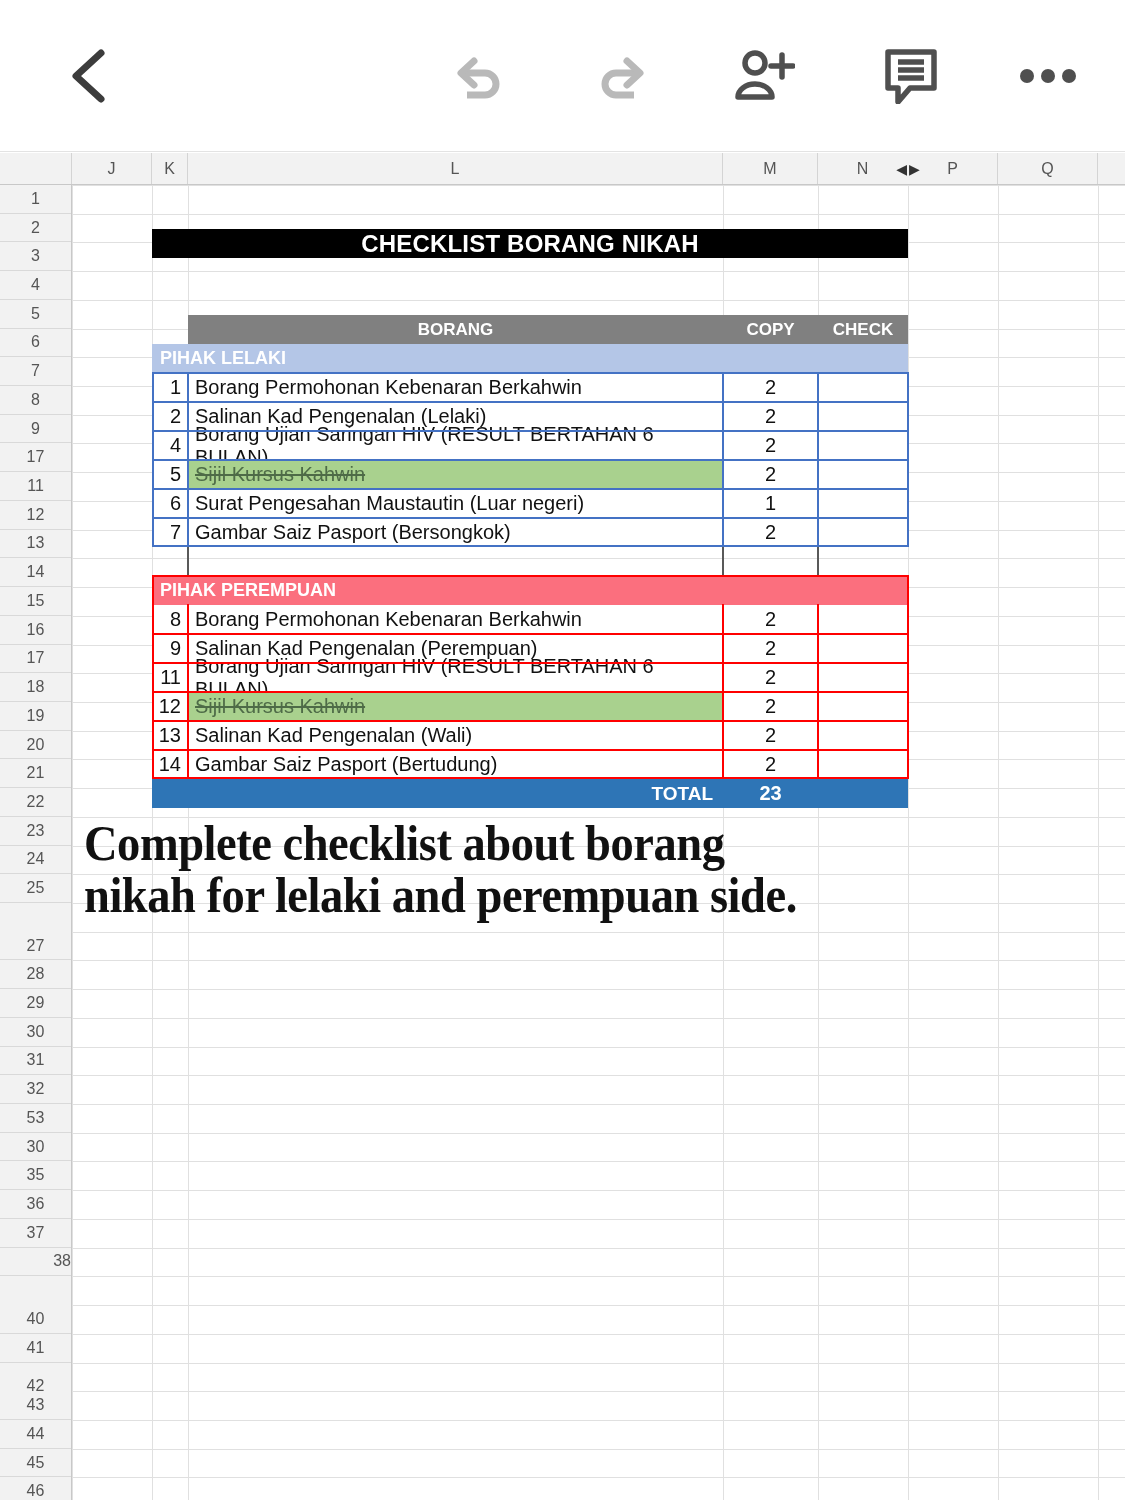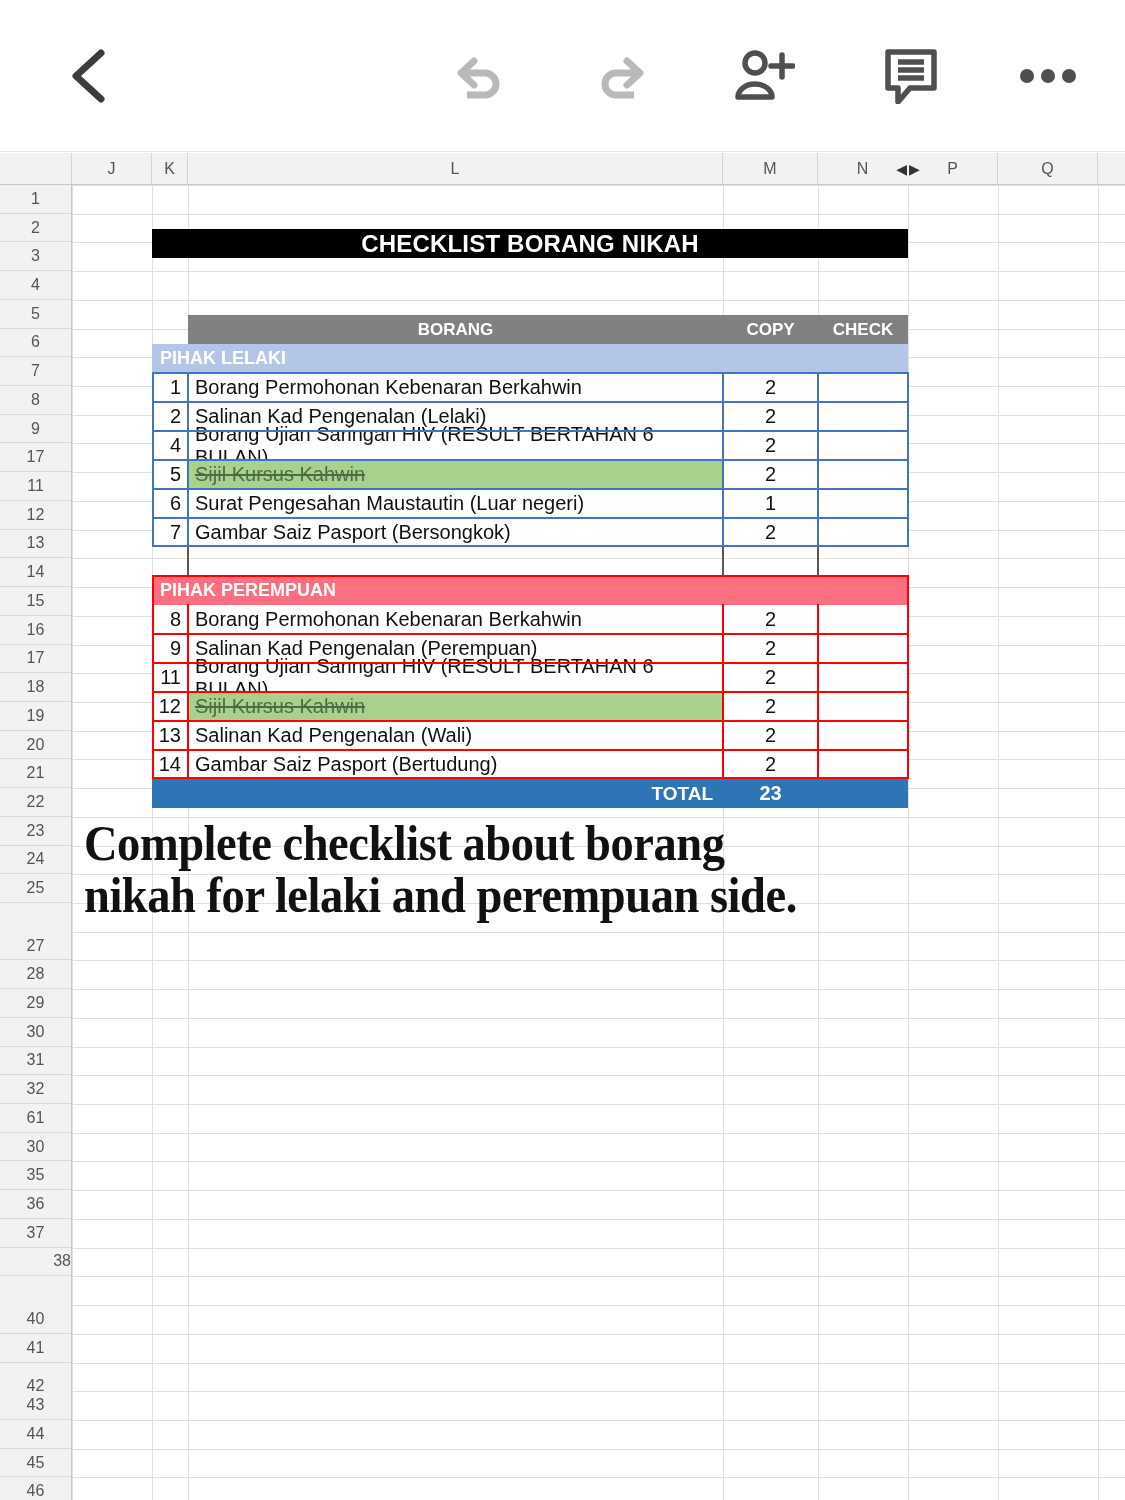--- a/index.html
+++ b/index.html
@@ -319,21 +319,21 @@
         <div class="rowhead-cell" style="top: 832.88px; height: 28.72px;">
           <span>30</span>
         </div>
         <div class="rowhead-cell" style="top: 861.6px; height: 28.72px;">
           <span>31</span>
         </div>
         <div class="rowhead-cell" style="top: 890.32px; height: 28.72px;">
           <span>32</span>
         </div>
         <div class="rowhead-cell" style="top: 919.04px; height: 28.72px;">
-          <span>61</span>
+          <span>53</span>
         </div>
         <div class="rowhead-cell" style="top: 947.76px; height: 28.72px;">
           <span>30</span>
         </div>
         <div class="rowhead-cell" style="top: 976.48px; height: 28.72px;">
           <span>35</span>
         </div>
         <div class="rowhead-cell" style="top: 1005.2px; height: 28.72px;">
           <span>36</span>
         </div>

